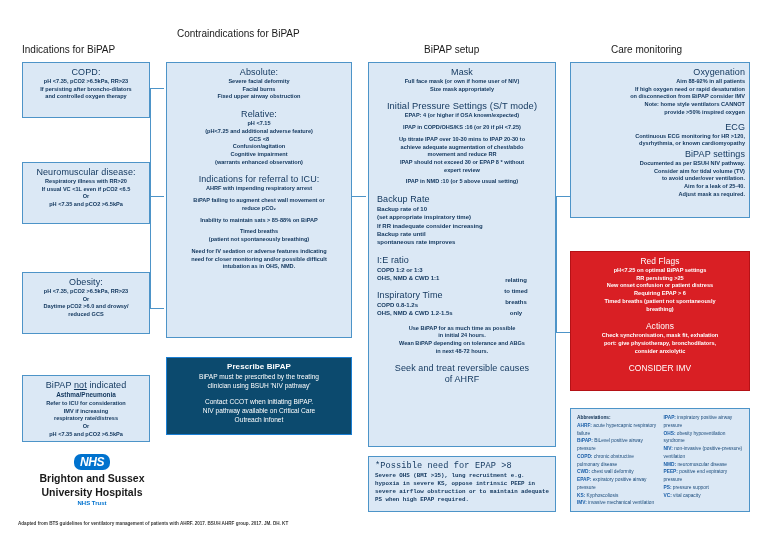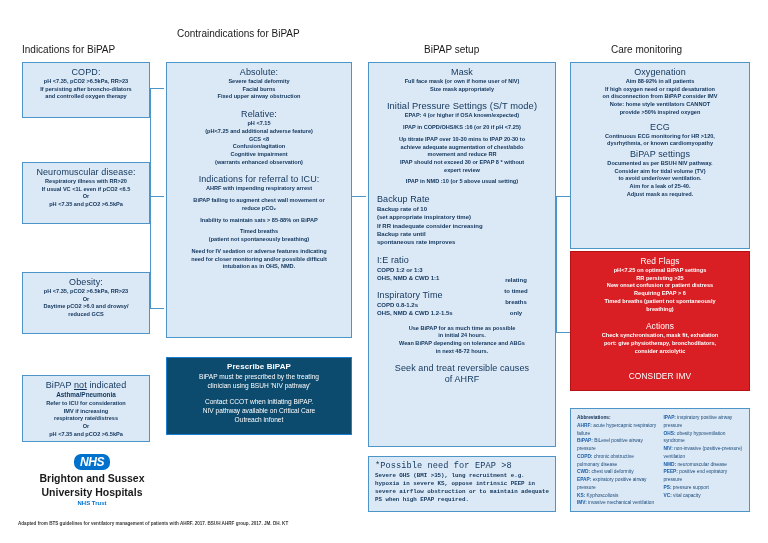--- a/index.html
+++ b/index.html
@@ -245,21 +245,21 @@
   <div class="box" style="left:368px;top:456px;width:188px;height:56px;">
     <div class="box-inner lt" style="text-align:left;padding-left:6px;font-family:Liberation Mono, monospace;">
       <div class="hd lt" style="font-size:8.6px;">*Possible need for EPAP &gt;8</div>
       <div class="bd lt" style="font-size:5.8px;">Severe OHS (BMI &gt;35), lung recruitment e.g.</div>
       <div class="bd lt" style="font-size:5.8px;">hypoxia in severe KS, oppose intrinsic PEEP in</div>
       <div class="bd lt" style="font-size:5.8px;">severe airflow obstruction or to maintain adequate</div>
       <div class="bd lt" style="font-size:5.8px;">PS when high EPAP required.</div>
     </div>
   </div>
 
-  <div class="box" style="left:570px;top:62px;width:180px;height:187px;">
+  <div class="box" style="left:570px;top:62px;width:180px;height:156px;text-align:right;">
     <div class="box-inner">
       <div class="hd">Oxygenation</div>
       <div class="bd">Aim 88-92% in all patients</div>
       <div class="bd">If high oxygen need or rapid desaturation</div>
       <div class="bd">on disconnection from BiPAP consider IMV</div>
       <div class="bd">Note: home style ventilators CANNOT</div>
       <div class="bd">provide &gt;50% inspired oxygen</div>
       <div class="sp-s"></div>
       <div class="hd">ECG</div>
       <div class="bd">Continuous ECG monitoring for HR &gt;120,</div>
@@ -280,21 +280,21 @@
       <div class="bd">RR persisting &gt;25</div>
       <div class="bd">New onset confusion or patient distress</div>
       <div class="bd">Requiring EPAP &gt; 6</div>
       <div class="bd">Timed breaths (patient not spontaneously</div>
       <div class="bd">breathing)</div>
       <div class="sp"></div>
       <div class="hd" style="font-size:8.4px;">Actions</div>
       <div class="bd">Check synchronisation, mask fit, exhalation</div>
       <div class="bd">port: give physiotherapy, bronchodilators,</div>
       <div class="bd">consider anxiolytic</div>
-      <div class="hd" style="font-size:8.4px;margin-top:16px;">CONSIDER IMV</div>
+      <div class="hd" style="font-size:8.4px;margin-top:8px;">CONSIDER IMV</div>
     </div>
   </div>
 
   <div class="abbr" style="left:570px;top:408px;width:180px;height:104px;">
     <div class="abbr-col">
       <div class="abbr-title">Abbreviations:</div>
       <div><span class="k">AHRF:</span> <span>acute hypercapnic respiratory failure</span></div>
       <div><span class="k">BiPAP:</span> <span>BiLevel positive airway pressure</span></div>
       <div><span class="k">COPD:</span> <span>chronic obstructive pulmonary disease</span></div>
       <div><span class="k">CWD:</span> <span>chest wall deformity</span></div>

